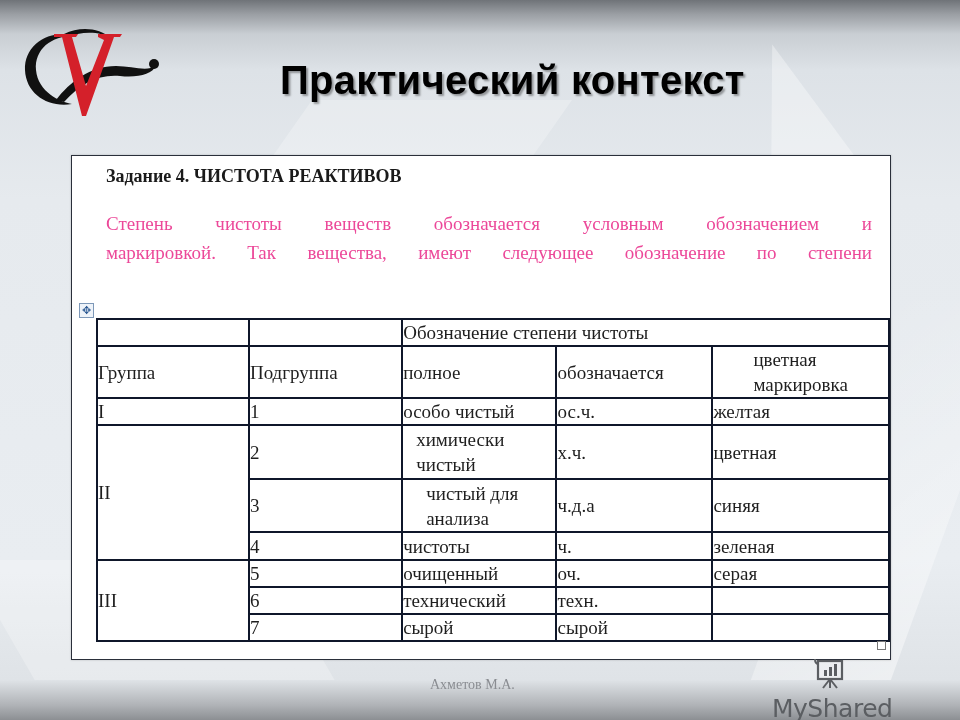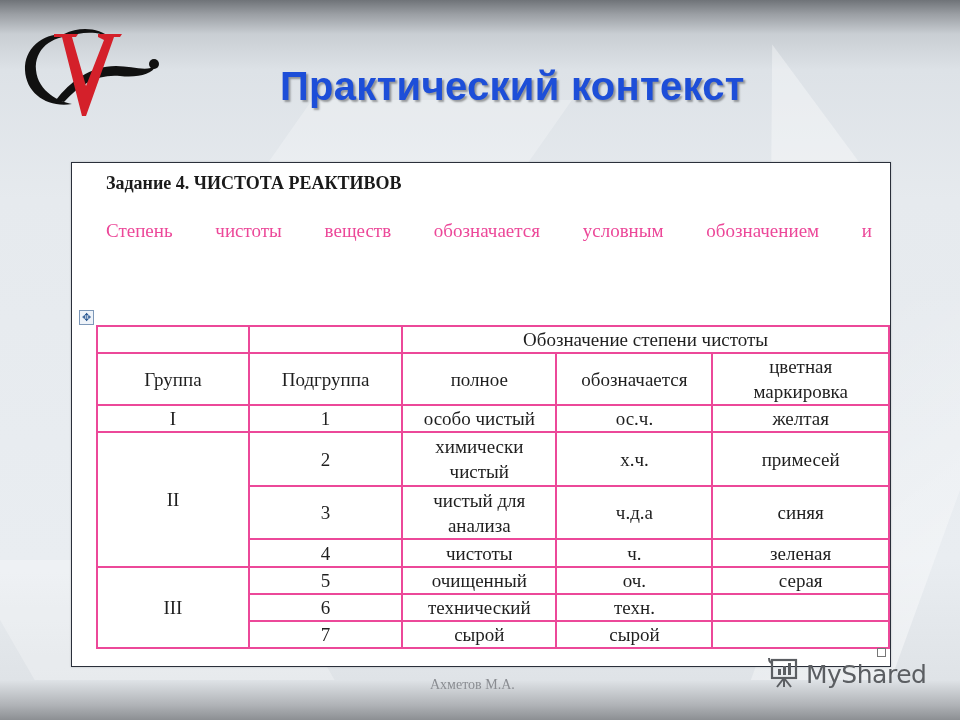--- a/index.html
+++ b/index.html
@@ -14,28 +14,28 @@
       border-bottom: 180px solid rgba(255,255,255,0.35); transform: rotate(-18deg); }
     .shape2 { left: 270px; top: 100px; width: 260px; height: 120px;
       background: rgba(255,255,255,0.25); transform: skewX(-35deg); }
     .shape3 { left: 820px; top: 300px; width: 140px; height: 380px;
       background: linear-gradient(135deg, rgba(255,255,255,0.0), rgba(255,255,255,0.45)); transform: skewX(-20deg); }
     .shape4 { left: 0; top: 560px; width: 300px; height: 120px;
       background: rgba(255,255,255,0.25); transform: skewX(30deg); }
 
     .logo { position: absolute; left: 20px; top: 22px; width: 142px; height: 100px; }
     .title {
-      position: absolute; left: 280px; top: 64px;
+      position: absolute; left: 280px; top: 58px;
       font-family: "Liberation Sans", sans-serif; font-weight: bold;
-      font-size: 40px; color: #1d4ed8; letter-spacing: 0.3px;
+      font-size: 40px; color: #000000; letter-spacing: 0.3px;
       text-shadow: 2px 2px 2px rgba(0,0,0,0.35);
       white-space: nowrap;
     }
     .doc {
-      position: absolute; left: 71px; top: 162px; width: 818px; height: 503px;
+      position: absolute; left: 71px; top: 155px; width: 818px; height: 503px;
       background: #ffffff; border: 1px solid #2a2f3a;
       box-shadow: 0 0 2px rgba(0,0,0,0.2);
     }
     .doc-heading {
       position: absolute; left: 34px; top: 10px;
       font-family: "Liberation Serif", serif; font-weight: bold; font-size: 18px; color: #1a1a1a;
       white-space: nowrap;
     }
     .doc-para {
       position: absolute; left: 34px; top: 53px; width: 766px;
@@ -53,30 +53,30 @@
       position: absolute; left: 805px; top: 485px; width: 7px; height: 7px;
       border: 1px solid #777; background: #fff;
     }
     table.reag {
       position: absolute; left: 24px; top: 162px;
       border-collapse: collapse;
       font-family: "Liberation Serif", serif; font-size: 19px; color: #1f1f1f;
       table-layout: fixed;
     }
     table.reag td {
-      border: 2px solid #ec4899; text-align: center; vertical-align: middle;
+      border: 2px solid #0f172a; text-align: left; vertical-align: middle;
       padding: 0; line-height: 25px;
     }
     .footer-author {
       position: absolute; left: 430px; top: 677px;
       font-family: "Liberation Serif", serif; font-size: 14px; color: #8a8d92; text-align: center;
     }
     .myshared {
       position: absolute; left: 766px; top: 656px; height: 36px;
-      display: flex; align-items: center;
+      display: flex; align-items: center; flex-direction: column;
     }
     .myshared-text {
       font-family: "DejaVu Sans", sans-serif; font-size: 25px; color: #5b5e62;
       margin-left: 6px; letter-spacing: -0.5px;
     }
   </style>
 </head>
 <body>
 
 <div class="bg-shape shape1"></div>
@@ -94,20 +94,21 @@
     <path d="M34 12 L58 12 L56 15 L52 15 L66 64 L84 18 L78 15 L78 12 L102 12 L100 15 L94 15 L66 94 L62 94 L42 15 L34 15 Z" fill="#d4202a"></path>
   </svg>
 </div>
 
 <div class="title">Практический контекст</div>
 
 <div class="doc">
   <div class="doc-heading">Задание 4. ЧИСТОТА РЕАКТИВОВ</div>
   <div class="doc-para">
     <span class="line">Степень чистоты веществ обозначается условным обозначением и</span>
+    <span class="line">маркировкой. Так вещества, имеют следующее обозначение по степени</span>
   </div>
 
   <div class="move-handle">✥</div>
 
   <table class="reag">
     <colgroup>
       <col style="width:156px">
         <col style="width:156px">
         <col style="width:156px">
         <col style="width:158px">
@@ -131,25 +132,25 @@
       <td>1</td>
       <td>особо чистый</td>
       <td>ос.ч.</td>
       <td>желтая</td>
     </tr>
     <tr style="height:54px">
       <td rowspan="3">II</td>
       <td>2</td>
       <td style="padding:0 13px">химически чистый</td>
       <td>х.ч.</td>
-      <td>примесей</td>
+      <td>цветная</td>
     </tr>
     <tr style="height:53px">
       <td>3</td>
-      <td style="padding:0 16px">чистый для анализа</td>
+      <td style="padding:0 23px">чистый для анализа</td>
       <td>ч.д.а</td>
       <td>синяя</td>
     </tr>
     <tr style="height:28px">
       <td>4</td>
       <td>чистоты</td>
       <td>ч.</td>
       <td>зеленая</td>
     </tr>
     <tr style="height:27px">

